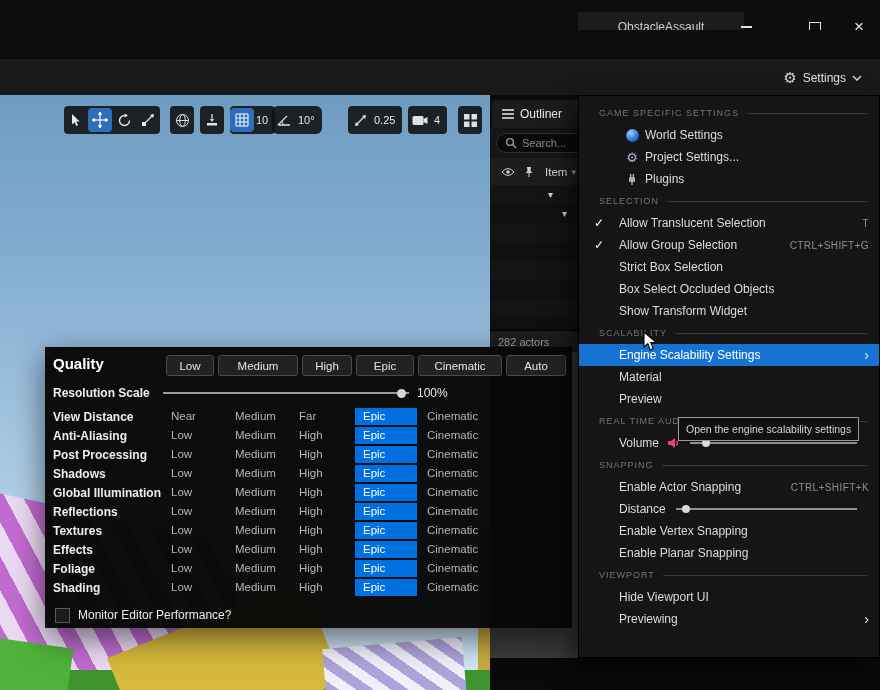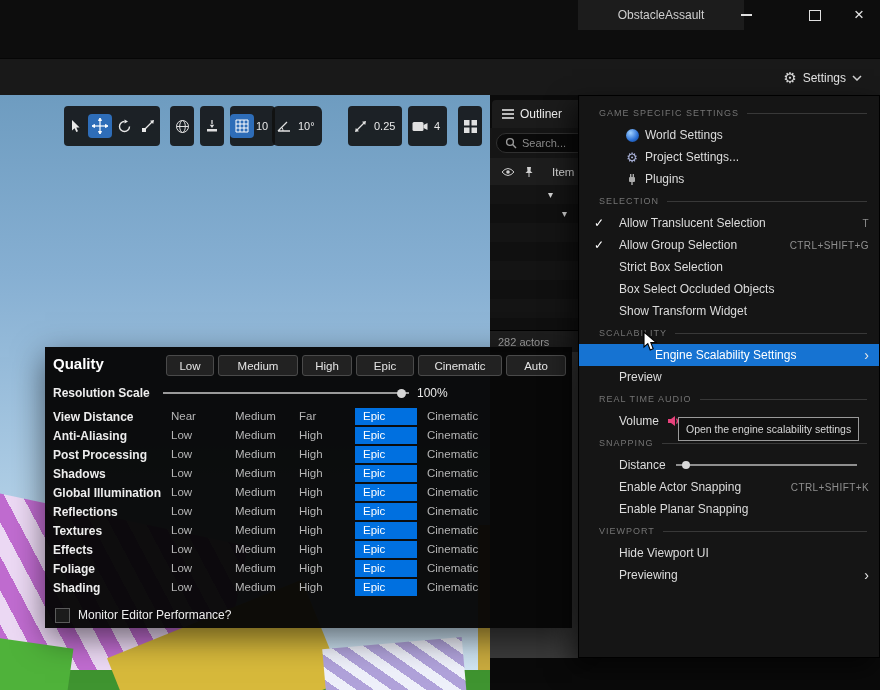--- a/index.html
+++ b/index.html
@@ -1,20 +1,20 @@
 <!DOCTYPE html>
 <html><head>
 <meta charset="utf-8">
 <style>
   html,body{margin:0;padding:0;background:#000;}
   #root{position:relative;width:880px;height:690px;overflow:hidden;background:#0d0d0d;
         font-family:"Liberation Sans", sans-serif; -webkit-font-smoothing:antialiased;}
 
   
-  .titlebar{position:absolute;left:0;top:0;width:880px;height:30px;background:#0d0d0d;}
+  .titlebar{position:absolute;left:0;top:12px;width:880px;height:30px;background:#0d0d0d;}
   .tb-tab{position:absolute;left:578px;top:0;width:166px;height:30px;background:#1c1c1c;
           display:flex;align-items:center;justify-content:center;font-size:12px;color:#cfcfcf;}
   .wb{position:absolute;top:0;width:30px;height:30px;display:flex;align-items:center;justify-content:center;color:#e5e5e5;}
   .wb-min{left:731px;} .wb-max{left:800px;} .wb-close{left:844px;font-size:17px;}
   .min-glyph{width:11px;height:2px;background:#e0e0e0;}
   .max-glyph{width:10px;height:9px;border:1px solid #e0e0e0;}
 
   .menubar{position:absolute;left:0;top:30px;width:880px;height:28px;background:#0d0d0d;}
   .maintoolbar{position:absolute;left:0;top:58px;width:880px;height:37px;background:#191919;border-top:1px solid #060606;}
   .settings-btn{position:absolute;right:18px;top:7px;height:23px;display:flex;align-items:center;gap:6px;
@@ -27,21 +27,21 @@
   .scene{position:absolute;}
   .y-strip{left:478px;top:430px;width:12px;height:170px;background:#c9aa3e;}
   .slab1{left:-50px;top:420px;width:270px;height:300px;transform:rotate(12deg);
          background:repeating-linear-gradient(50deg,#c06cd0 0 16px,#ecd9f4 16px 32px);}
   .greenstrip{left:0;top:575px;width:490px;height:25px;background:#3f9430;}
   .green2{left:-8px;top:548px;width:78px;height:55px;background:#4fb23a;transform:rotate(8deg);}
   .yellowband{left:120px;top:520px;width:210px;height:110px;background:#d7b93b;transform:rotate(-22deg);}
   .slab2{left:325px;top:548px;width:140px;height:70px;transform:rotate(-5deg);
          background:repeating-linear-gradient(40deg,#b0a2da 0 10px,#eef0fa 10px 20px);}
 
-  .vp-pill{position:absolute;top:11px;height:40px;background:rgba(16,16,16,0.88);border-radius:4px;
+  .vp-pill{position:absolute;top:11px;height:28px;background:rgba(16,16,16,0.88);border-radius:4px;
            display:flex;align-items:center;z-index:5;}
   .vp-btn{width:24px;height:24px;display:flex;align-items:center;justify-content:center;border-radius:4px;}
   .vp-btn.active{background:#2e6db8;}
   .vp-val{font-size:11px;color:#e8e8e8;padding:0 7px 0 2px;}
   .p1{left:64px;} .p2{left:170px;} .p3{left:200px;} .p4{left:230px;} .p5{left:272px;border-radius:6px;}
   .p6{left:348px;} .p7{left:408px;} .p8{left:458px;}
 
   
   .rightcol{position:absolute;left:490px;top:95px;width:390px;height:595px;background:#0f0f0f;}
   .ol-tabs{position:absolute;left:0;top:0;right:0;height:33px;background:#0b0b0b;border-bottom:1px solid #000;}
@@ -86,21 +86,21 @@
   .q-check{width:13px;height:13px;background:#1b1b1b;border:1px solid #5a5a5a;margin-left:4px;}
   .q-mlabel{font-size:12px;color:#ececec;}
 
   
   .menu{position:absolute;left:578px;top:95px;width:302px;height:563px;background:#151515;border:1px solid #000;
         box-shadow:-6px 10px 24px rgba(0,0,0,0.6);z-index:40;box-sizing:border-box;padding-top:6px;}
   .m-header{height:22px;display:flex;align-items:center;padding:0 12px 0 20px;}
   .mh-txt{font-size:9px;letter-spacing:1px;color:#747474;}
   .mh-rule{flex:1;height:1px;background:#383838;margin-left:8px;}
   .m-item{height:22px;display:flex;align-items:center;font-size:12px;color:#dcdcdc;padding-right:10px;}
-  .m-item.hl{background:#1673d2;color:#fff;padding-left:36px;}
+  .m-item.hl{background:#1673d2;color:#fff;}
   .chk{width:40px;text-align:center;font-size:12px;color:#fff;flex:0 0 auto;}
   .ic{width:26px;display:flex;justify-content:center;align-items:center;flex:0 0 auto;}
   .lbl{flex:1;}
   .lbl-fixed{flex:0 0 auto;}
   .sc{font-size:10px;color:#8f8f8f;letter-spacing:0.4px;}
   .sub{width:10px;text-align:right;color:#e8e8e8;font-size:14px;margin-left:6px;line-height:1;}
   .sphere{width:13px;height:13px;border-radius:50%;
           background:radial-gradient(circle at 35% 30%, #9fd0ff, #2a6fd4 60%, #123a7a);}
   .gearsmall{font-size:13px;color:#aab2d8;}
   .m-slider{flex:1;position:relative;height:12px;margin:0 12px 0 10px;}
@@ -278,21 +278,21 @@
     </div>
     <div class="ol-header">
       <svg width="16" height="10" viewBox="0 0 14 10" style="margin-left:10px">
           <path d="M1 5 Q7 -2 13 5 Q7 12 1 5 Z" fill="none" stroke="#cfcfcf"></path>
           <circle cx="7" cy="5" r="1.8" fill="#cfcfcf"></circle>
         </svg>
       <svg width="10" height="12" viewBox="0 0 10 12" style="margin-left:8px">
           <path d="M3 1 L7 1 L6.5 5 L8.5 7 L1.5 7 L3.5 5 Z" fill="#cfcfcf"></path>
           <rect x="4.5" y="7" width="1" height="4" fill="#cfcfcf"></rect>
         </svg>
-      <span style="margin-left:18px">Item</span>
+      <span style="margin-left:11px">Item</span>
       <span style="margin-left:4px;font-size:9px;color:#9a9a9a">▾</span>
     </div>
     <div class="ol-rows">
       <div class="ol-row">
           <span style="margin-left:58px">▾</span>
         </div>
       <div class="ol-row">
           <span style="margin-left:72px">▾</span>
         </div>
       <div class="ol-row"></div>
@@ -481,20 +481,24 @@
       <span class="mh-txt">SCALABILITY</span>
         <span class="mh-rule"></span>
     </div>
     <div class="m-item hl">
       <span class="chk"></span>
       <span class="lbl">Engine Scalability Settings</span>
       <span class="sub">›</span>
     </div>
     <div class="m-item">
       <span class="chk"></span>
+      <span class="lbl">Material</span>
+    </div>
+    <div class="m-item">
+      <span class="chk"></span>
       <span class="lbl">Preview</span>
     </div>
 
     <div class="m-header">
       <span class="mh-txt">REAL TIME AUDIO</span>
         <span class="mh-rule"></span>
     </div>
     <div class="m-item">
       <span class="chk"></span>
       <span class="lbl-fixed">Volume</span>
@@ -509,30 +513,34 @@
         <div class="m-handle" style="left:7%"></div>
       </div>
     </div>
 
     <div class="m-header">
       <span class="mh-txt">SNAPPING</span>
         <span class="mh-rule"></span>
     </div>
     <div class="m-item">
       <span class="chk"></span>
+      <span class="lbl">Enable Actor Snapping</span>
+      <span class="sc">CTRL+SHIFT+K</span>
+    </div>
+    <div class="m-item">
+      <span class="chk"></span>
       <span class="lbl-fixed">Distance</span>
       <div class="m-slider">
         <div class="m-track"></div>
         <div class="m-handle" style="left:3.5%"></div>
       </div>
     </div>
     <div class="m-item">
       <span class="chk"></span>
-      <span class="lbl">Enable Actor Snapping</span>
-      <span class="sc">CTRL+SHIFT+K</span>
+      <span class="lbl">Enable Vertex Snapping</span>
     </div>
     <div class="m-item">
       <span class="chk"></span>
       <span class="lbl">Enable Planar Snapping</span>
     </div>
 
     <div class="m-header">
       <span class="mh-txt">VIEWPORT</span>
         <span class="mh-rule"></span>
     </div>

